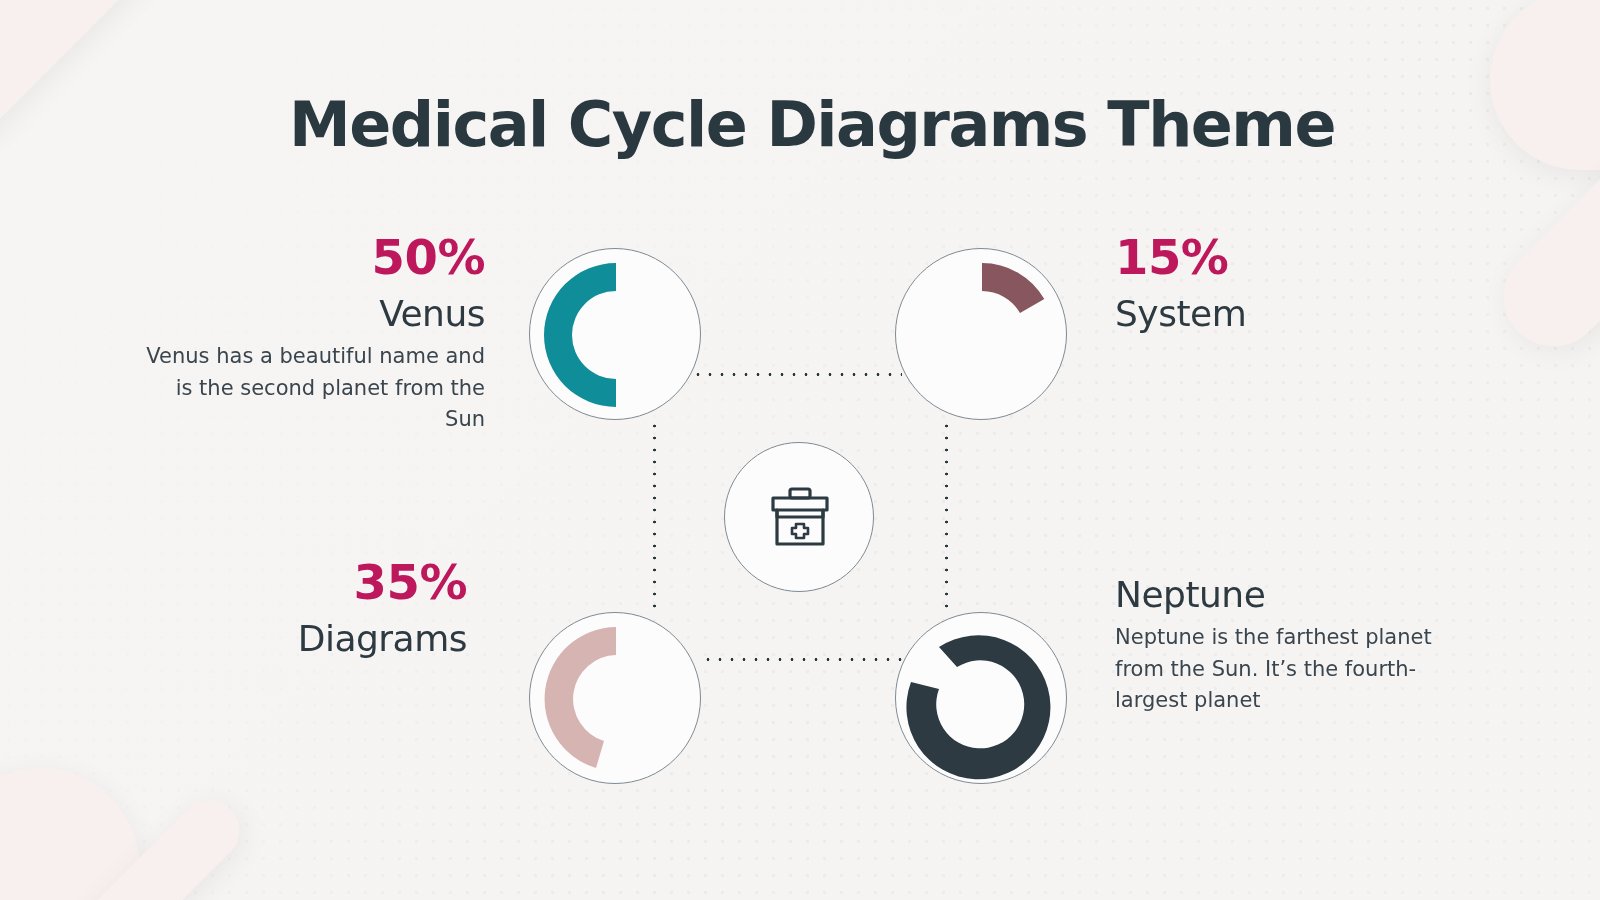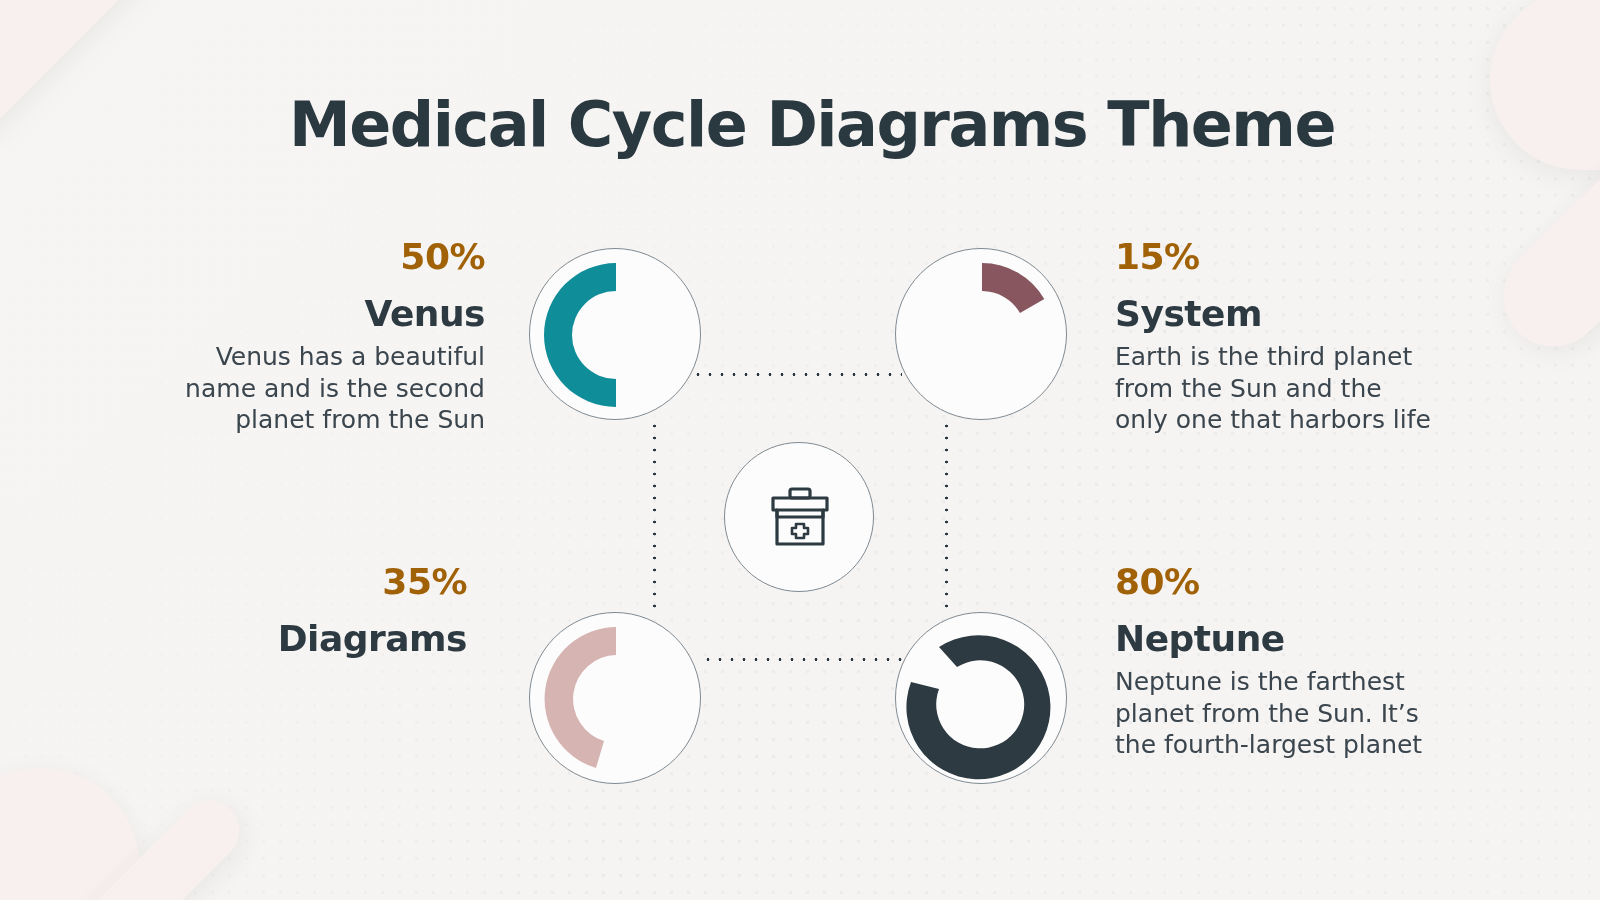--- a/index.html
+++ b/index.html
@@ -22,23 +22,23 @@
                  border-radius:50%; background:#fdfcfc; border:1.5px solid #7f8a92; box-sizing:border-box; }
   .dots-h { position:absolute; height:3px;
             background-image: radial-gradient(circle, #2d3a42 1.3px, transparent 1.6px);
             background-size:12px 3px; }
   .dots-v { position:absolute; width:3px;
             background-image: radial-gradient(circle, #2d3a42 1.3px, transparent 1.6px);
             background-size:3px 12px; }
   .block { position:absolute; width:360px; }
   .block.left { text-align:right; }
   .block.right { text-align:left; }
-  .pct { font-weight:bold; font-size:36px; line-height:44px; color:#a16207; letter-spacing:-0.5px; }
-  .name { font-weight:bold; font-size:36px; line-height:46px; margin-top:12px; color:#2d3a42; letter-spacing:-0.5px; }
-  .desc { font-size:25px; line-height:31.5px; color:#3a454d; margin-top:4px; }
+  .pct { font-weight:bold; font-size:48px; line-height:44px; color:#be185d; letter-spacing:-0.5px; }
+  .name { font-weight:normal; font-size:36px; line-height:46px; margin-top:12px; color:#2d3a42; letter-spacing:-0.5px; }
+  .desc { font-size:21px; line-height:31.5px; color:#3a454d; margin-top:4px; }
 </style>
 </head>
 <body>
 
 <div class="bg-dots"></div>
 <div class="bg-fade"></div>
 
 <div class="streak" style="left:-120px; top:-40px; width:340px; height:90px; transform:rotate(-45deg);"></div>
 <div class="streak" style="left:1490px; top:-10px; width:220px; height:180px; border-radius:110px;"></div>
 <div class="streak" style="left:1480px; top:190px; width:260px; height:100px; transform:rotate(-45deg);"></div>
@@ -87,25 +87,23 @@
 
 <div class="block left" style="left:125px; top:235px;">
   <div class="pct">50%</div>
   <div class="name">Venus</div>
   <div class="desc" style="padding-left:18px;">Venus has a beautiful name and is the second planet from the Sun</div>
 </div>
 
 <div class="block right" style="left:1115px; top:235px;">
   <div class="pct">15%</div>
   <div class="name">System</div>
-  <div class="desc" style="width:320px;">Earth is the third planet from the Sun and the only one that harbors life</div>
 </div>
 
 <div class="block left" style="left:107px; top:560px;">
   <div class="pct">35%</div>
   <div class="name">Diagrams</div>
 </div>
 
 <div class="block right" style="left:1115px; top:560px;">
-  <div class="pct">80%</div>
   <div class="name">Neptune</div>
   <div class="desc" style="width:345px;">Neptune is the farthest planet from the Sun. It’s the fourth-largest planet</div>
 </div>
 
 </body></html>

